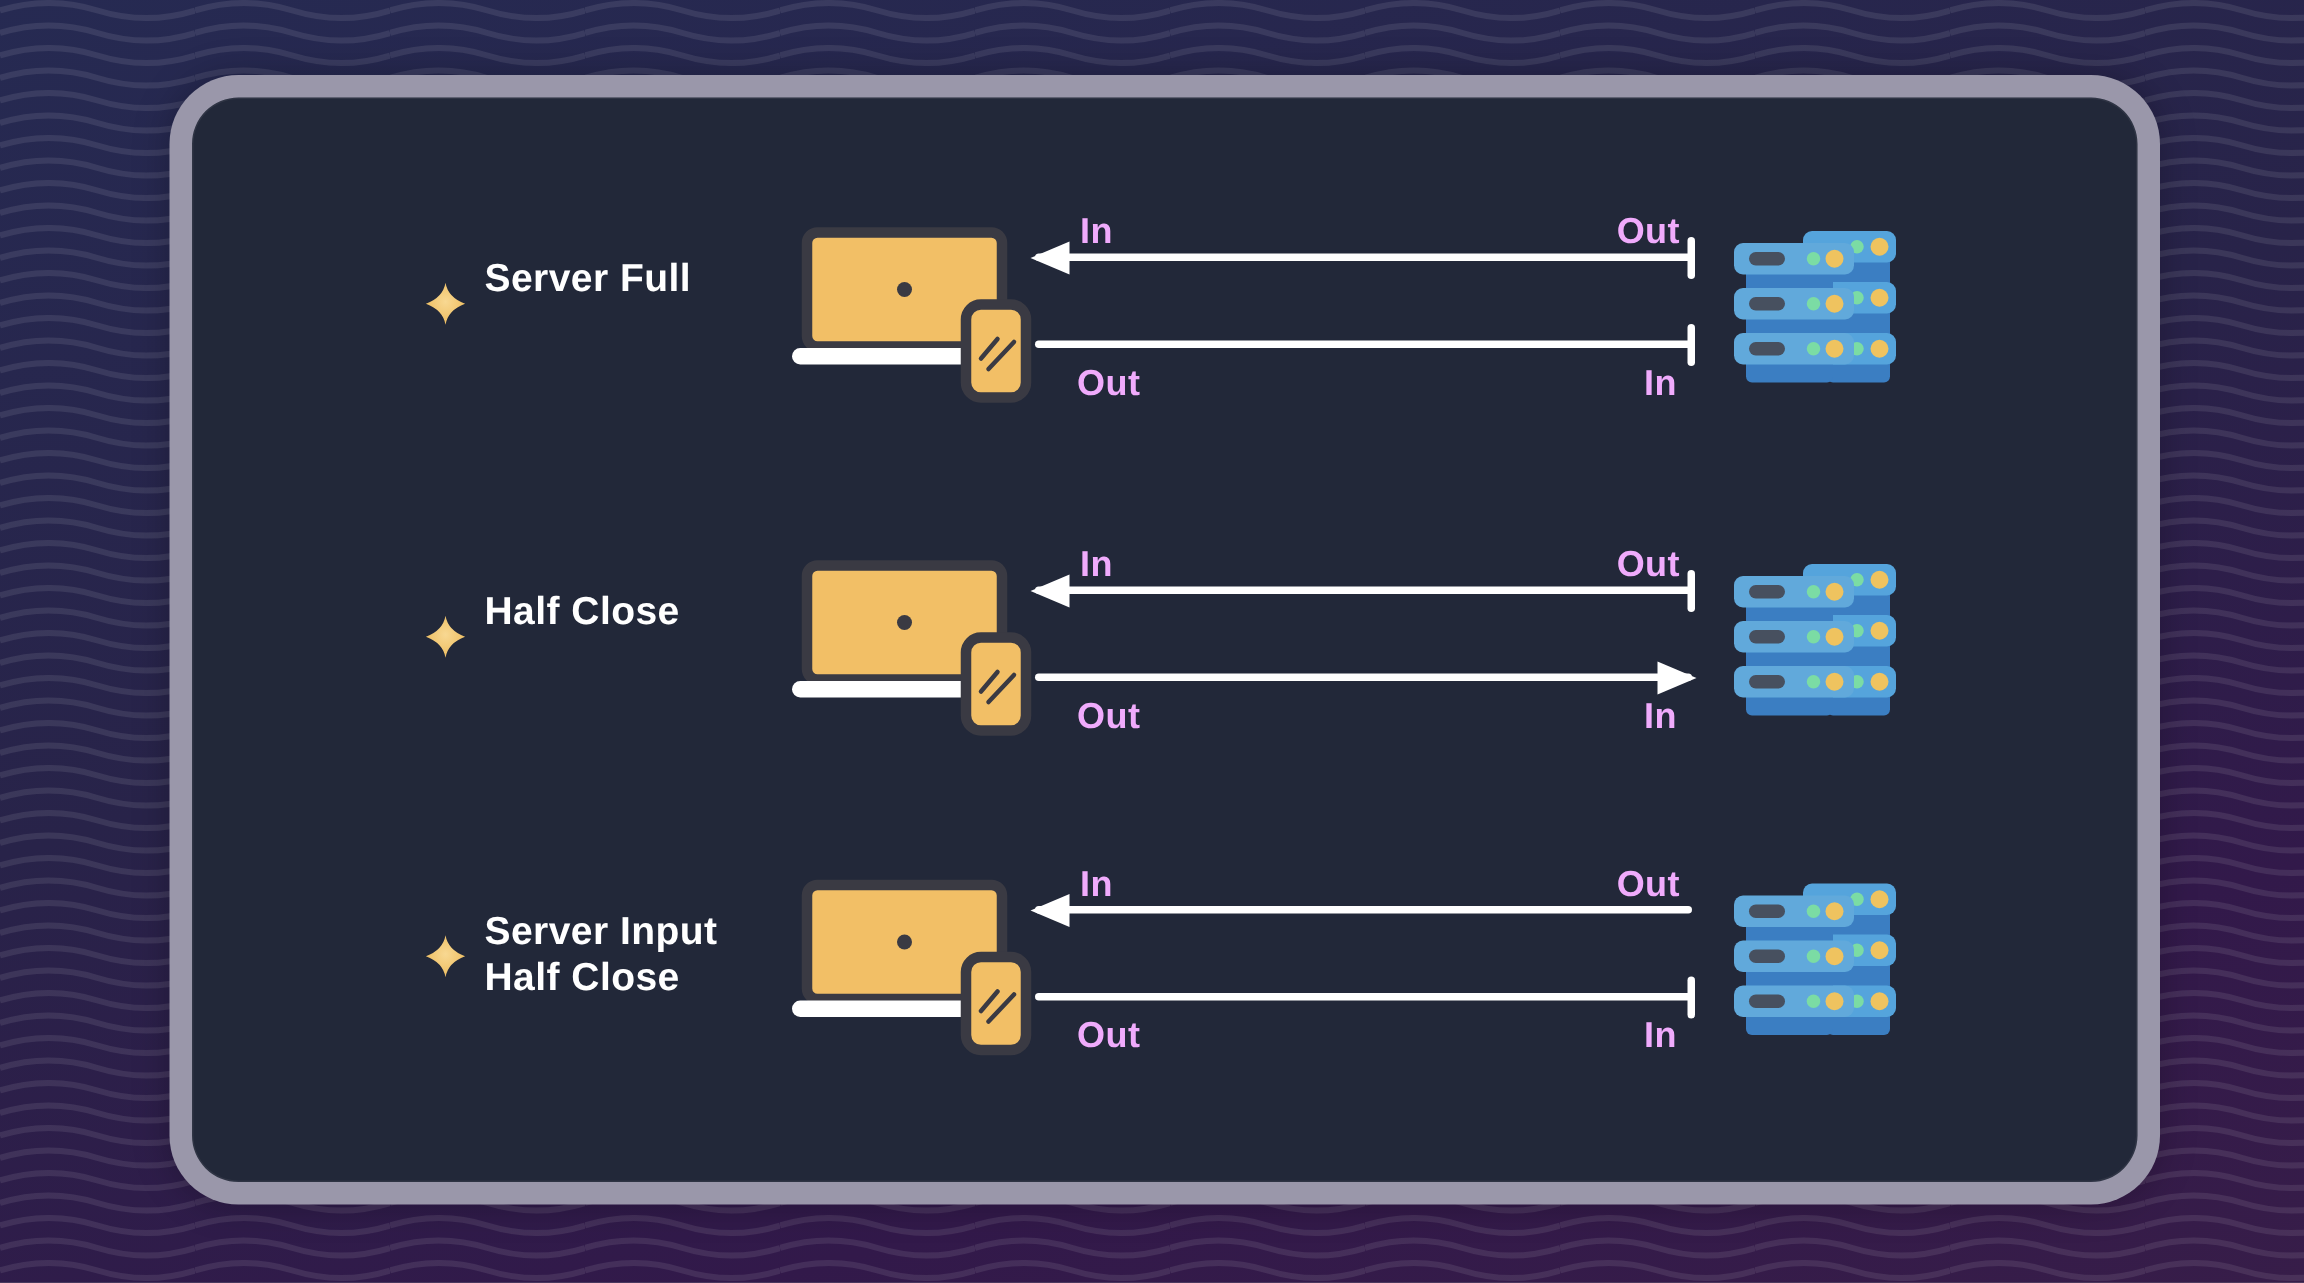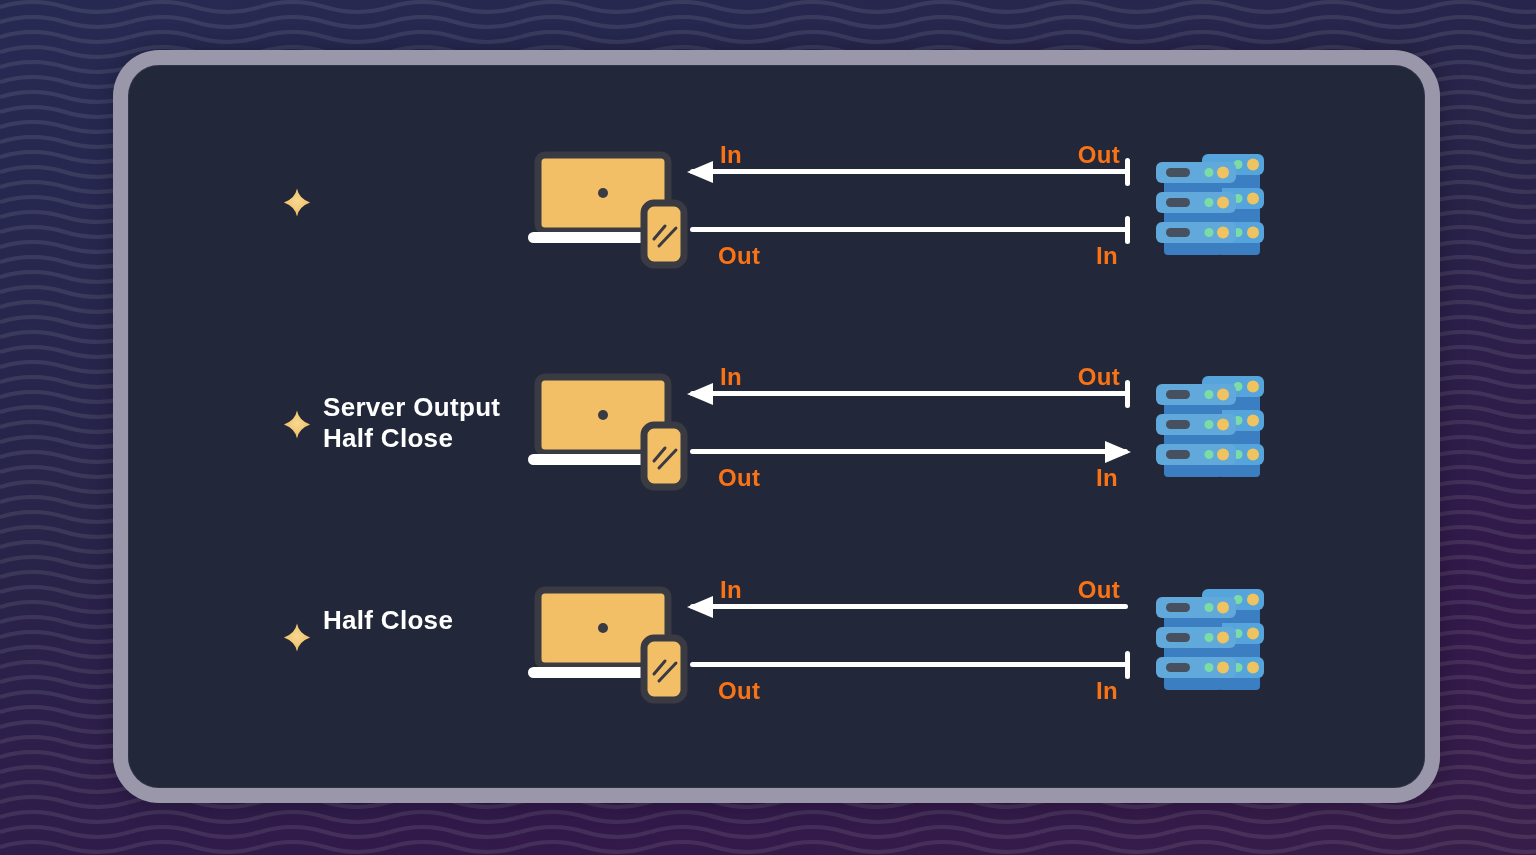--- a/index.html
+++ b/index.html
@@ -68,21 +68,21 @@
     width: 0; height: 0; border-style: solid;
     border-color: transparent; border-width: 11px 0 11px 26px;
     border-left-color: #ffffff;
   }
   .cap-r[data-cap="tbar"] {
     display: block; right: -2px; transform: translateY(-50%);
     width: 5px; height: 28px; background: #ffffff; border-radius: 3px;
   }
   .lbl {
     position: absolute;
-    color: #f97316; font-size: 24px; font-weight: 800; letter-spacing: 0.3px;
+    color: #f0abfc; font-size: 24px; font-weight: 800; letter-spacing: 0.3px;
   }
   .lbl-tl { left: 30px;  top: 20px; }
   .lbl-tr { right: 8px;  top: 20px; }
   .lbl-bl { left: 28px;  top: 121px; }
   .lbl-br { right: 10px; top: 121px; }
 </style>
 </head>
 <body>
 
 <svg class="bg-waves" xmlns="http://www.w3.org/2000/svg">
@@ -101,20 +101,21 @@
   <rect x="0" y="0" width="1536" height="855" fill="url(#waves)"></rect>
 </svg>
 
 <div class="panel">
 
   <section class="row row1">
     <svg class="sparkle" viewBox="0 0 30 32">
       <path d="M15 1 Q16.8 11.5 29 16 Q16.8 20.5 15 31 Q13.2 20.5 1 16 Q13.2 11.5 15 1 Z" fill="url(#sparkGrad)"></path>
     </svg>
     <div class="title">
+      <span>Server Full</span>
     </div>
 
     <svg class="laptop" viewBox="0 0 160 128">
       <rect x="10" y="12" width="130" height="76" rx="7" fill="#f2bf66" stroke="#3a3a43" stroke-width="7"></rect>
       <circle cx="75" cy="50" r="5" fill="#3a3a43"></circle>
       <rect x="0" y="89" width="124" height="11" rx="5.5" fill="#ffffff"></rect>
       <g>
         <rect x="116" y="60" width="40" height="62" rx="10" fill="#f2bf66" stroke="#3a3a43" stroke-width="7"></rect>
         <path d="M126 96 L137 83 M131 103 L148 85" stroke="#3a3a43" stroke-width="3" stroke-linecap="round" fill="none"></path>
       </g>
@@ -166,21 +167,20 @@
           <circle cx="67" cy="82.5" r="6" fill="#efc35f"></circle>
       </g>
     </svg>
   </section>
 
   <section class="row row2">
     <svg class="sparkle" viewBox="0 0 30 32">
       <path d="M15 1 Q16.8 11.5 29 16 Q16.8 20.5 15 31 Q13.2 20.5 1 16 Q13.2 11.5 15 1 Z" fill="url(#sparkGrad)"></path>
     </svg>
     <div class="title">
-      <span>Server Output</span>
       <span>Half Close</span>
     </div>
 
     <svg class="laptop" viewBox="0 0 160 128">
       <rect x="10" y="12" width="130" height="76" rx="7" fill="#f2bf66" stroke="#3a3a43" stroke-width="7"></rect>
       <circle cx="75" cy="50" r="5" fill="#3a3a43"></circle>
       <rect x="0" y="89" width="124" height="11" rx="5.5" fill="#ffffff"></rect>
       <g>
         <rect x="116" y="60" width="40" height="62" rx="10" fill="#f2bf66" stroke="#3a3a43" stroke-width="7"></rect>
         <path d="M126 96 L137 83 M131 103 L148 85" stroke="#3a3a43" stroke-width="3" stroke-linecap="round" fill="none"></path>
@@ -233,20 +233,21 @@
           <circle cx="67" cy="82.5" r="6" fill="#efc35f"></circle>
       </g>
     </svg>
   </section>
 
   <section class="row row3">
     <svg class="sparkle" viewBox="0 0 30 32">
       <path d="M15 1 Q16.8 11.5 29 16 Q16.8 20.5 15 31 Q13.2 20.5 1 16 Q13.2 11.5 15 1 Z" fill="url(#sparkGrad)"></path>
     </svg>
     <div class="title">
+      <span>Server Input</span>
       <span>Half Close</span>
     </div>
 
     <svg class="laptop" viewBox="0 0 160 128">
       <rect x="10" y="12" width="130" height="76" rx="7" fill="#f2bf66" stroke="#3a3a43" stroke-width="7"></rect>
       <circle cx="75" cy="50" r="5" fill="#3a3a43"></circle>
       <rect x="0" y="89" width="124" height="11" rx="5.5" fill="#ffffff"></rect>
       <g>
         <rect x="116" y="60" width="40" height="62" rx="10" fill="#f2bf66" stroke="#3a3a43" stroke-width="7"></rect>
         <path d="M126 96 L137 83 M131 103 L148 85" stroke="#3a3a43" stroke-width="3" stroke-linecap="round" fill="none"></path>

